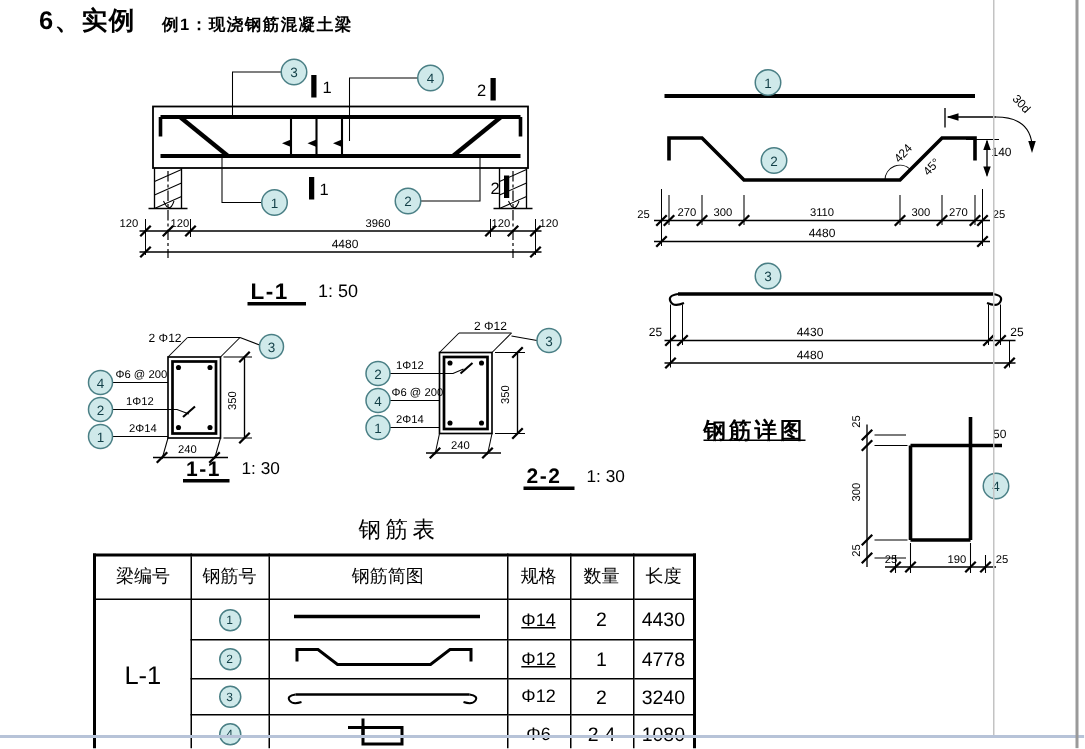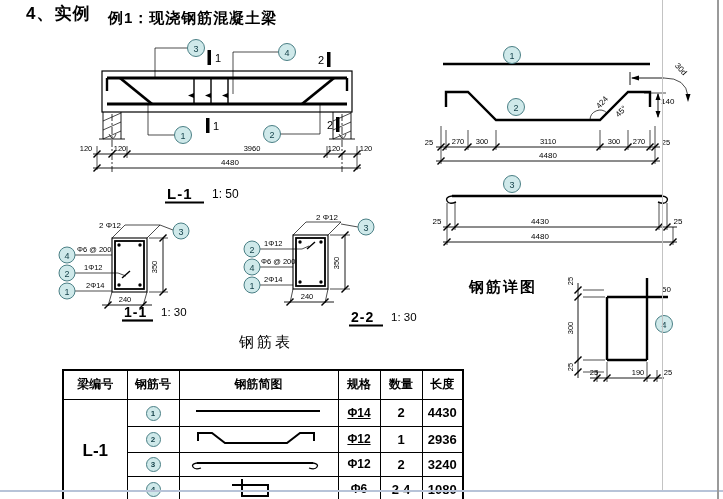--- a/index.html
+++ b/index.html
@@ -1,59 +1,59 @@
 <!DOCTYPE html>
 <html><head>
 <meta charset="utf-8">
 <style>
   html,body{margin:0;padding:0;background:#fff;}
   #stage{position:relative;width:723px;height:499px;background:#ffffff;overflow:hidden;
          font-family:"Liberation Sans","DejaVu Sans",sans-serif;color:#000;}
   .abs{position:absolute;}
   #title-prefix{left:26px;top:2px;font-size:17px;font-weight:bold;letter-spacing:1px;}
-  #title-main{left:108px;top:9px;font-size:15px;font-weight:bold;letter-spacing:1px;}
-  #detail-title{left:469px;top:278px;font-size:15px;font-weight:bold;letter-spacing:2px;}
-  #table-title{left:239px;top:333px;font-size:15px;letter-spacing:3px;}
+  #title-main{left:108px;top:9px;font-size:11px;font-weight:bold;letter-spacing:1px;}
+  #detail-title{left:469px;top:278px;font-size:15px;font-weight:bold;letter-spacing:2px;text-decoration:underline;}
+  #table-title{left:239px;top:344px;font-size:15px;letter-spacing:3px;}
   svg{position:absolute;left:0;top:0;}
   svg text{font-family:"Liberation Sans","DejaVu Sans",sans-serif;fill:#000;}
   .dimtxt{font-size:7.5px;}
   .dimtxt2{font-size:8px;}
   .seclbl{font-size:11px;}
   .callout-circle{fill:#cfe9ea;stroke:#4a7f85;stroke-width:1;}
   .callout-num{font-size:9px;fill:#123f47;text-anchor:middle;}
   .thin{stroke:#000;stroke-width:0.9;fill:none;}
   .xthin{stroke:#000;stroke-width:0.7;fill:none;}
   .thick{stroke:#000;stroke-width:2.8;fill:none;}
   .thick2{stroke:#000;stroke-width:2.4;fill:none;}
   .med{stroke:#000;stroke-width:1.4;fill:none;}
   .tick{stroke:#000;stroke-width:1.5;}
   .cl{stroke:#000;stroke-width:0.8;stroke-dasharray:7 2 2 2;fill:none;}
   
   #rebar-table{left:62px;top:369px;}
   table{border-collapse:collapse;table-layout:fixed;}
   td,th{border:1px solid #000;padding:0;text-align:center;vertical-align:middle;
-        font-weight:bold;font-size:12px;overflow:hidden;}
+        font-weight:normal;font-size:12px;overflow:hidden;}
   table{border:2px solid #000;}
   .beam-cell{font-size:17px;}
   .len-cell,.qty-cell{font-size:13px;}
   .spec-u{text-decoration:underline;margin-top:24px;}
   .qty-wide{letter-spacing:4px;padding-left:4px;}
   .circ{display:inline-block;width:13px;height:13px;border-radius:50%;
         background:#cfe9ea;border:1px solid #4a7f85;font-size:8px;line-height:13px;
         color:#123f47;text-align:center;}
   #slide-edge-right{left:662px;top:0;width:1px;height:491px;background:#c3c3c3;}
   #slide-edge-bottom{left:0;top:490px;width:723px;height:2px;background:#b7c3d8;}
   #page-edge-right{left:717px;top:0;width:2px;height:499px;background:#9a9a9a;}
 </style>
 </head>
 <body>
 
 <div id="stage">
 
-  <div class="abs" id="title-prefix">4、实例</div>
+  <div class="abs" id="title-prefix">6、实例</div>
   <div class="abs" id="title-main">例1：现浇钢筋混凝土梁</div>
   <div class="abs" id="detail-title">钢筋详图</div>
   <div class="abs" id="table-title">钢筋表</div>
 
   <svg width="723" height="499" viewBox="0 0 723 499">
 
     <g>
       <rect x="102" y="71" width="250" height="41" fill="none" stroke="#000" stroke-width="1.2"></rect>
 
       <line x1="107" y1="78" x2="347" y2="78" class="thick"></line>
@@ -434,21 +434,21 @@
       </tr>
       <tr style="height:25px">
         <td><span class="circ">2</span></td>
         <td>
           <svg width="150" height="22" style="position:static">
             <path d="M14,14 V6 H28 L41,16 H103 L116,6 H130 V14" fill="none" stroke="#000" stroke-width="2"></path>
           </svg>
         </td>
         <td class="spec-u">Φ12</td>
         <td class="qty-cell">1</td>
-        <td class="len-cell">2936</td>
+        <td class="len-cell">4778</td>
       </tr>
       <tr style="height:23px">
         <td><span class="circ">3</span></td>
         <td>
           <svg width="150" height="20" style="position:static">
             <line x1="13" y1="10" x2="129" y2="10" stroke="#000" stroke-width="1.8"></line>
             <path d="M13,10 q-6,1 -4,4 q2,3 8,1" fill="none" stroke="#000" stroke-width="1.3"></path>
             <path d="M129,10 q6,1 4,4 q-2,3 -8,1" fill="none" stroke="#000" stroke-width="1.3"></path>
           </svg>
         </td>

